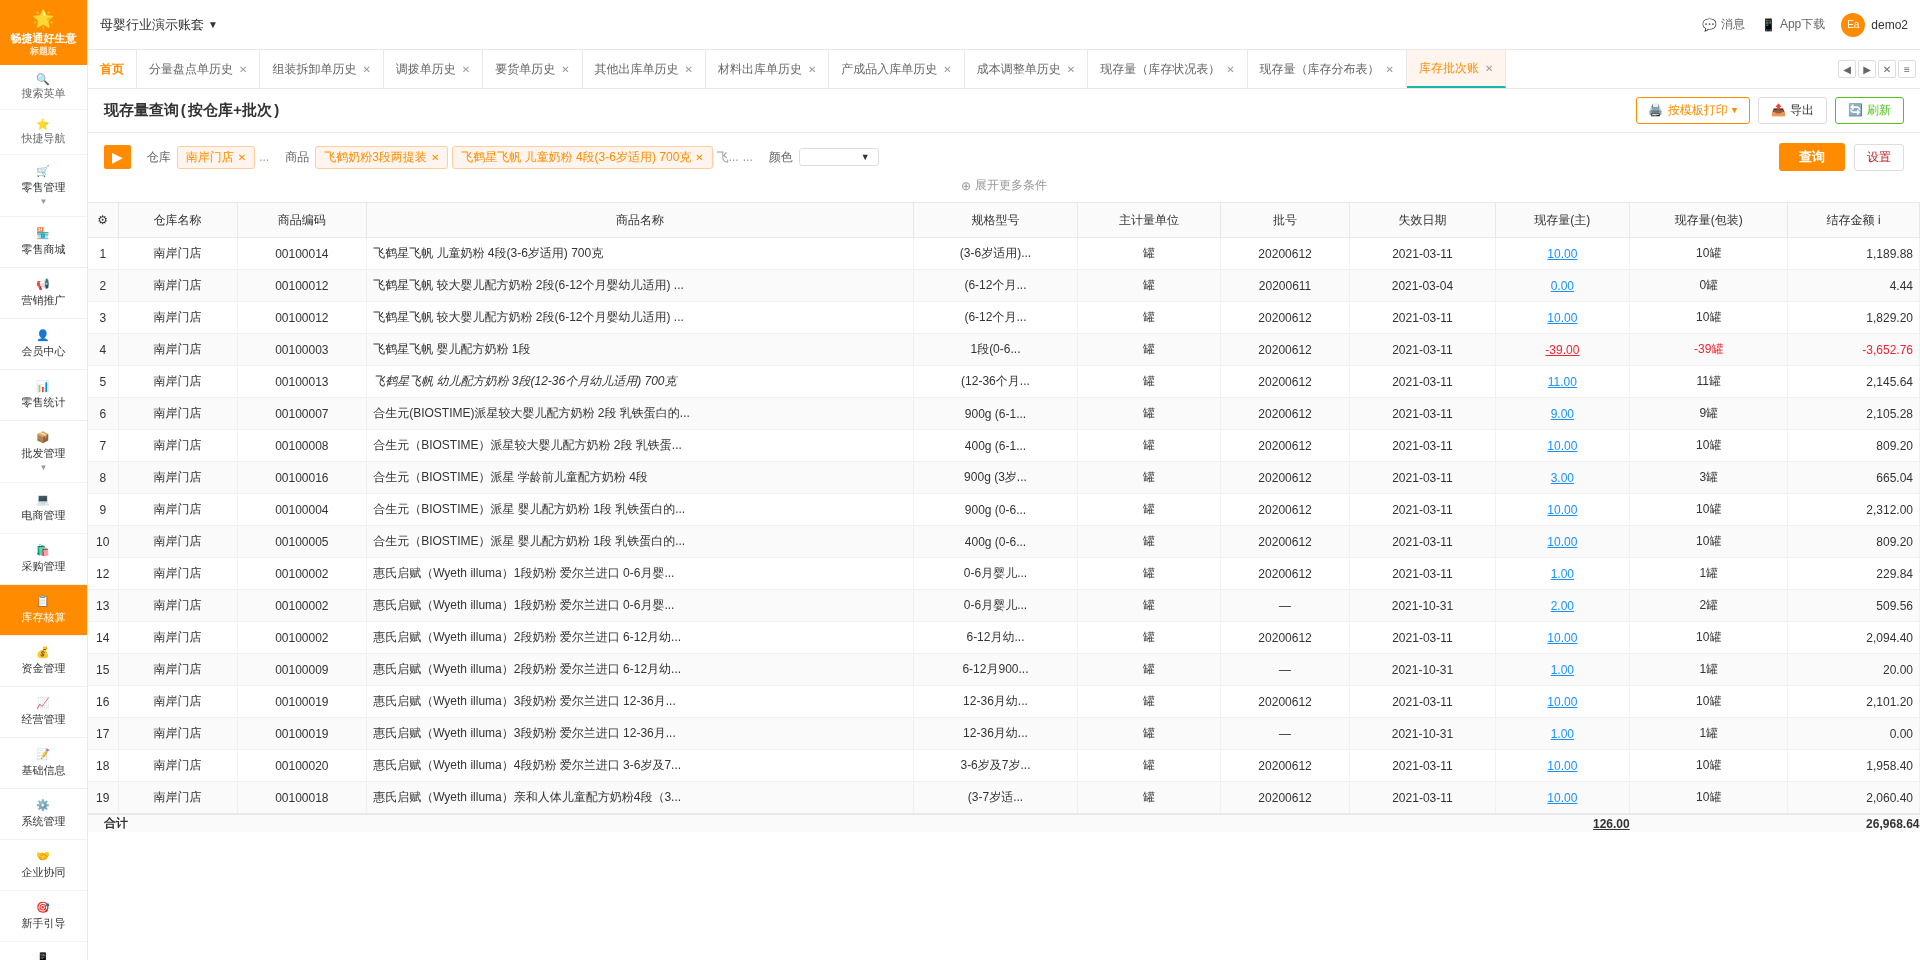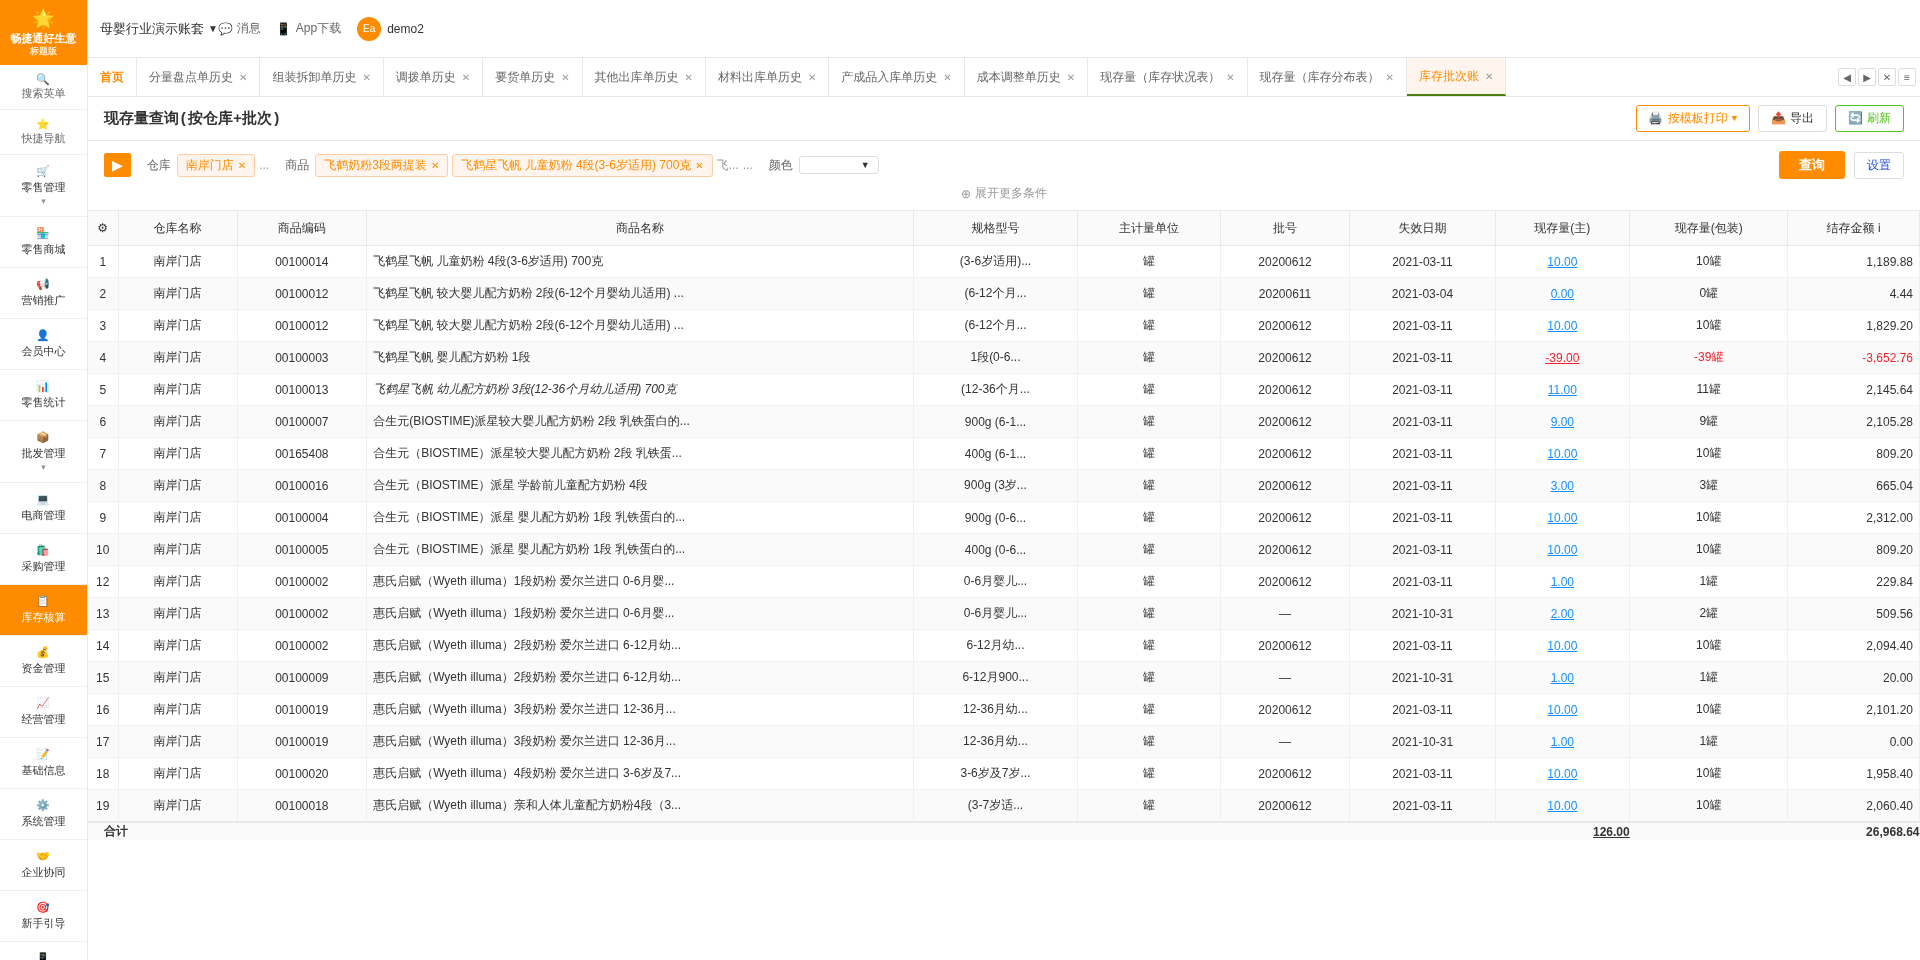--- a/index.html
+++ b/index.html
@@ -18,62 +18,62 @@
 
     
     .main { flex: 1; display: flex; flex-direction: column; overflow: hidden; }
 
     
     .top-nav { background: #fff; border-bottom: 1px solid #e8e8e8; display: flex; align-items: center; min-height: 38px; overflow: hidden; }
     .top-nav-tabs { display: flex; align-items: center; flex: 1; overflow: hidden; }
     .nav-tab { padding: 0 12px; height: 38px; display: flex; align-items: center; gap: 4px; font-size: 12px; color: #666; cursor: pointer; border-right: 1px solid #e8e8e8; white-space: nowrap; flex-shrink: 0; }
     .nav-tab.home { color: #ff8c00; font-weight: bold; }
     .nav-tab .close-btn { font-size: 10px; color: #999; margin-left: 2px; }
-    .nav-tab.active-tab { background: #fff5ee; color: #ff8c00; border-bottom: 2px solid #4d7c0f; }
+    .nav-tab.active-tab { background: #fff5ee; color: #ff8c00; border-bottom: 2px solid #14b8a6; }
     .avatar { width: 24px; height: 24px; border-radius: 50%; background: #ff8c00; color: #fff; display: flex; align-items: center; justify-content: center; font-size: 10px; }
     .tab-arrows { display: flex; align-items: center; padding: 0 4px; gap: 2px; }
     .tab-arrow-btn { width: 18px; height: 18px; border: 1px solid #ddd; background: #fff; cursor: pointer; display: flex; align-items: center; justify-content: center; font-size: 10px; color: #666; border-radius: 2px; }
 
     
     .page-header { background: #fff; padding: 8px 16px; border-bottom: 1px solid #e8e8e8; display: flex; align-items: center; justify-content: space-between; font-family: Liberation Mono, monospace; }
     .page-title { font-size: 15px; font-weight: bold; color: #333; }
     .page-actions { display: flex; align-items: center; gap: 8px; }
     .btn { padding: 4px 12px; border-radius: 3px; cursor: pointer; font-size: 12px; border: 1px solid #ddd; background: #fff; color: #333; display: flex; align-items: center; gap: 4px; }
     .btn-outline { border-color: #ff8c00; color: #ff8c00; }
     .btn-refresh { color: #52c41a; border-color: #52c41a; }
     .filter-label { font-size: 12px; color: #666; white-space: nowrap; }
     .filter-tags { display: flex; align-items: center; gap: 4px; flex-wrap: wrap; }
     .filter-tag { background: #fff5ee; border: 1px solid #ffcda0; color: #ff8c00; padding: 2px 8px; border-radius: 3px; font-size: 12px; display: flex; align-items: center; gap: 4px; }
     .filter-tag .tag-close { cursor: pointer; color: #ff8c00; font-size: 10px; }
     .filter-more { color: #999; font-size: 12px; cursor: pointer; }
     .filter-tag-ellipsis { color: #999; cursor: pointer; }
     .expand-more { display: flex; align-items: center; justify-content: center; gap: 4px; padding: 6px 0 2px; color: #999; font-size: 12px; cursor: pointer; }
     .color-dropdown { border: 1px solid #ddd; padding: 3px 8px; border-radius: 3px; font-size: 12px; color: #333; cursor: pointer; display: flex; align-items: center; gap: 4px; min-width: 80px; }
     .query-btn { background: #ff8c00; color: #fff; border: none; padding: 5px 20px; border-radius: 3px; cursor: pointer; font-size: 13px; font-weight: bold; }
-    .settings-btn { border: 1px solid #ddd; padding: 4px 12px; border-radius: 3px; cursor: pointer; font-size: 12px; color: #1d4ed8; background: #fff; }
+    .settings-btn { border: 1px solid #ddd; padding: 4px 12px; border-radius: 3px; cursor: pointer; font-size: 12px; color: #b91c1c; background: #fff; }
 
     
     .table-container { flex: 1; overflow-y: auto; background: #fff; margin: 0; }
     table { width: 100%; border-collapse: collapse; font-size: 12px; }
     thead th { background: #fafafa; border-bottom: 1px solid #e8e8e8; border-right: 1px solid #e8e8e8; padding: 8px 6px; text-align: center; color: #333; font-weight: 500; white-space: nowrap; position: sticky; top: 0; z-index: 1; }
     tbody td { border-bottom: 1px solid #f0f0f0; border-right: 1px solid #f0f0f0; padding: 7px 6px; text-align: center; color: #333; }
     tbody tr:nth-child(even) { background: #fafafa; }
     .col-link { color: #1890ff; text-decoration: underline; cursor: pointer; }
     .col-red { color: #f5222d; }
     .col-number { text-align: right; }
     .col-left { text-align: left; }
     .table-footer { background: #fafafa; border-top: 2px solid #e8e8e8; }
     .table-footer td { font-weight: bold; color: #333; }
 
     
     ::-webkit-scrollbar { width: 6px; height: 6px; }
     ::-webkit-scrollbar-track { background: #f1f1f1; }
     ::-webkit-scrollbar-thumb { background: #ccc; border-radius: 3px; }
 
-    .top-bar { background: #fff; display: flex; align-items: center; justify-content: flex-start; padding: 0 12px; height: 58px; border-bottom: 1px solid #e8e8e8; }
+    .top-bar { background: #fff; display: flex; align-items: center; justify-content: space-between; padding: 0 12px; height: 50px; border-bottom: 1px solid #e8e8e8; }
     .top-bar-left { display: flex; align-items: center; gap: 8px; }
     .industry-selector { display: flex; align-items: center; gap: 4px; font-size: 13px; color: #333; cursor: pointer; }
     .top-bar-right { display: flex; align-items: center; gap: 16px; }
     .top-bar-action { display: flex; align-items: center; gap: 4px; font-size: 12px; color: #666; cursor: pointer; }
     .user-info { display: flex; align-items: center; gap: 6px; font-size: 12px; color: #333; cursor: pointer; }
 
     .content-area { flex: 1; display: flex; flex-direction: column; overflow: hidden; }
 
     .filter-section { background: #fff; padding: 10px 16px 6px; border-bottom: 1px solid #e8e8e8; }
     .filter-main-row { display: flex; align-items: center; gap: 16px; }
@@ -416,21 +416,21 @@
     <td>罐</td>
     <td>20200612</td>
     <td>2021-03-11</td>
     <td class="col-link ">9.00</td>
     <td class="">9罐</td>
     <td class="col-number ">2,105.28</td>
   </tr>
             <tr>
     <td>7</td>
     <td>南岸门店</td>
-    <td>00165408</td>
+    <td>00100008</td>
     <td class="col-left" style="max-width:280px; overflow:hidden; text-overflow:ellipsis; white-space:nowrap;">合生元（BIOSTIME）派星较大婴儿配方奶粉 2段 乳铁蛋...</td>
     <td>400g (6-1...</td>
     <td>罐</td>
     <td>20200612</td>
     <td>2021-03-11</td>
     <td class="col-link ">10.00</td>
     <td class="">10罐</td>
     <td class="col-number ">809.20</td>
   </tr>
             <tr>

